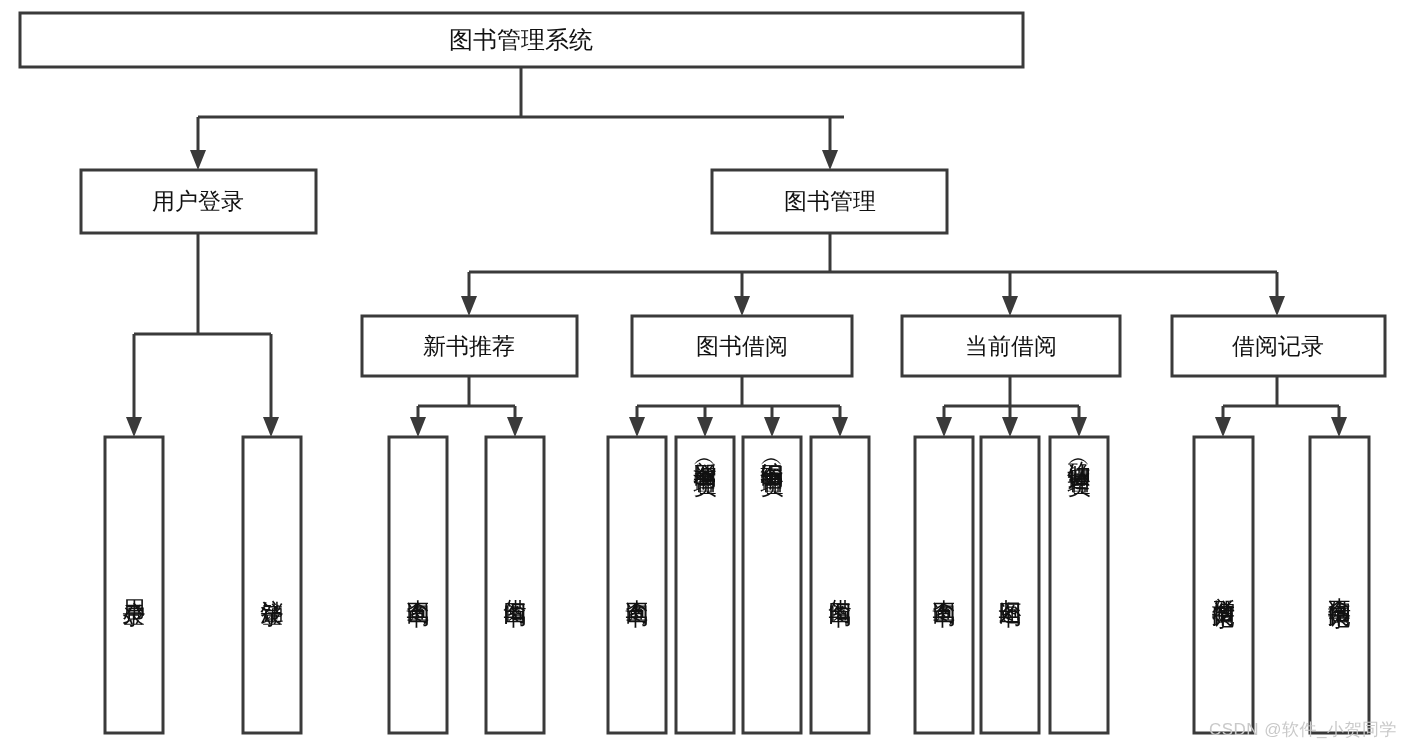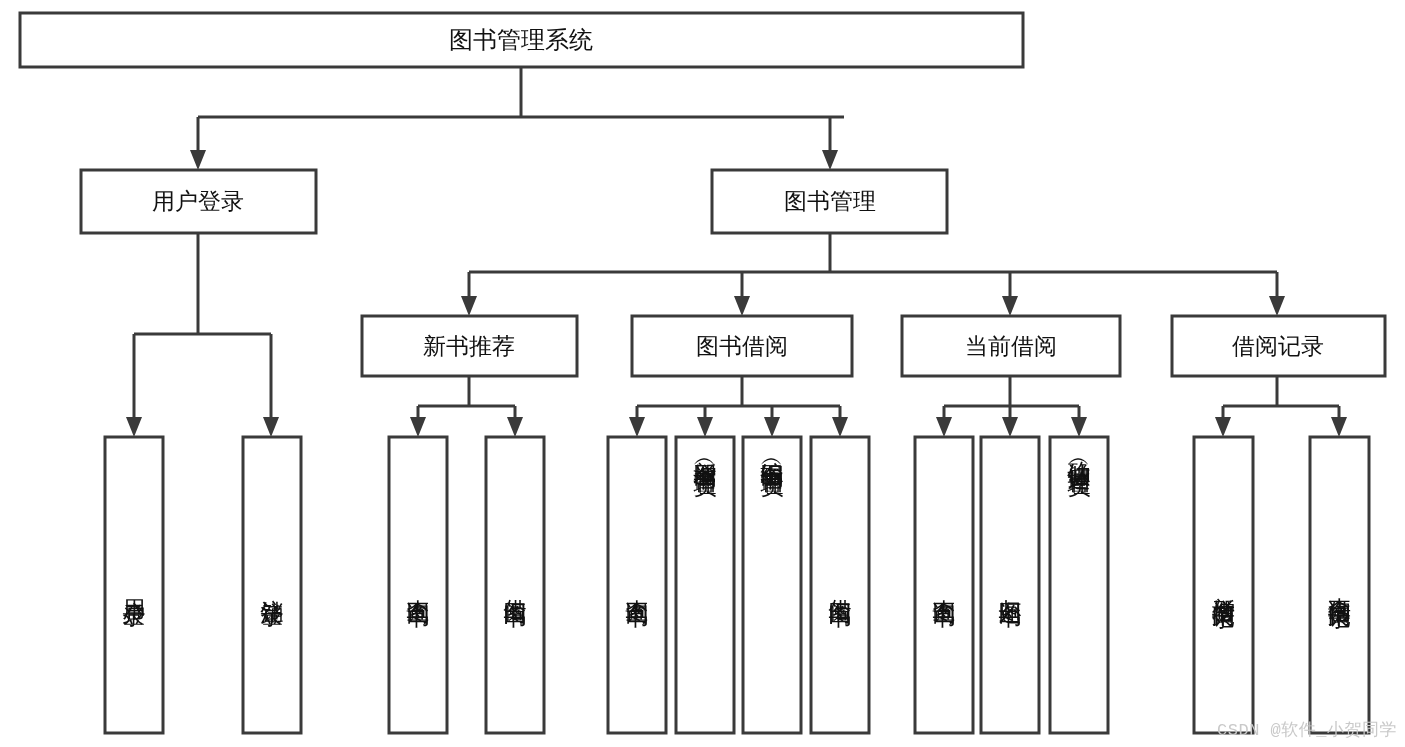--- a/index.html
+++ b/index.html
@@ -46,21 +46,21 @@
     justify-content:center;
     white-space:nowrap;
     user-select:none;
   }
   .watermark{
     position:absolute;
     right:8px;
     bottom:6px;
     color:#c9c9c9;
     font-size:17px;
-    font-family:Liberation Mono, monospace;
+    font-family:Liberation Sans, sans-serif;
     letter-spacing:0.5px;
     user-select:none;
     pointer-events:none;
   }
 </style>
 </head>
 <body>
 
 <svg id="diagram" viewBox="0 0 1405 747" xmlns="http://www.w3.org/2000/svg">
 

